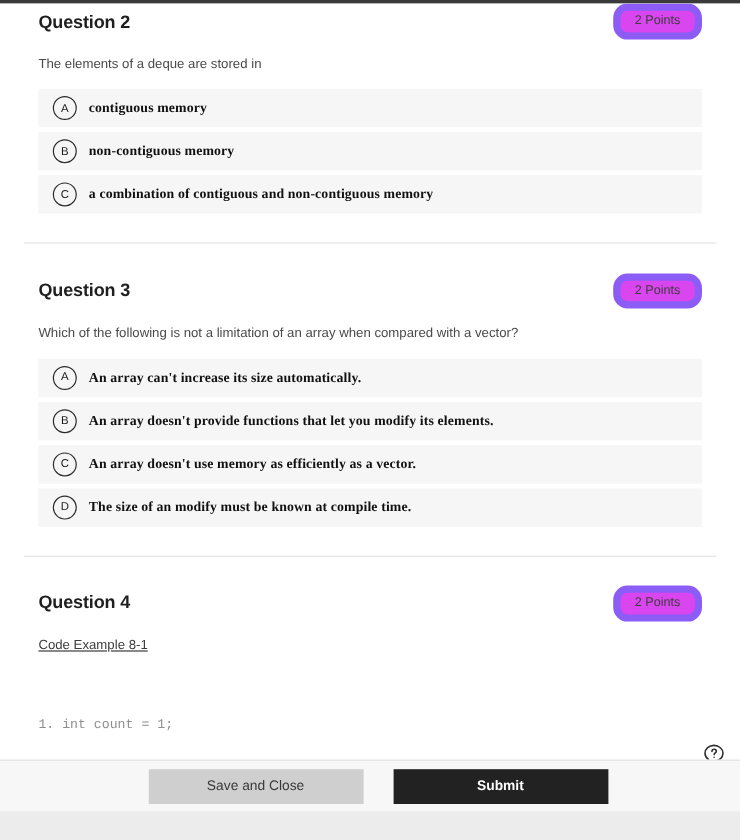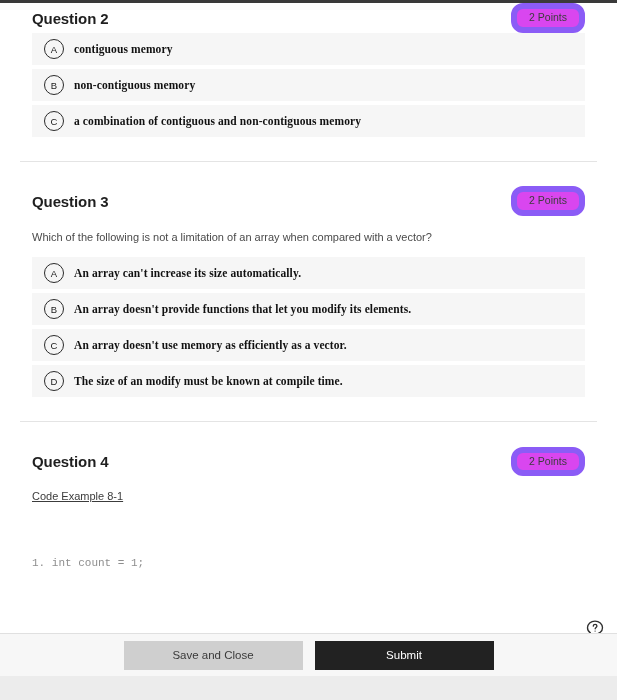--- a/index.html
+++ b/index.html
@@ -141,28 +141,30 @@
   .btn {
     width: 179px;
     height: 29px;
     border: none;
     font-size: 11.5px;
     font-family: "Liberation Sans", sans-serif;
     cursor: pointer;
     display: flex;
     align-items: center;
     justify-content: center;
+    margin-left: 13px;
   }
   .btn-secondary {
     background: #cfcfcf;
     color: #3a3a3a;
   }
   .btn-primary {
     background: #222222;
     color: #ffffff;
+    font-weight: bold;
   }
   .help-icon {
     position: absolute;
     right: 12px;
     top: 619px;
     width: 20px;
     height: 20px;
     cursor: pointer;
   }
 </style>
@@ -171,20 +173,21 @@
 
 <div class="top-strip"></div>
 
 <div class="scroll-area">
 
   <div class="question-block">
     <div class="q-header">
       <div class="q-title">Question 2</div>
       <div class="points-badge">2 Points</div>
     </div>
+    <div class="q-prompt">The elements of a deque are stored in</div>
     <div class="options">
       <div class="option-row">
         <div class="opt-circle">A</div>
         <div class="opt-text">contiguous memory</div>
       </div>
       <div class="option-row">
         <div class="opt-circle">B</div>
         <div class="opt-text">non-contiguous memory</div>
       </div>
       <div class="option-row">

